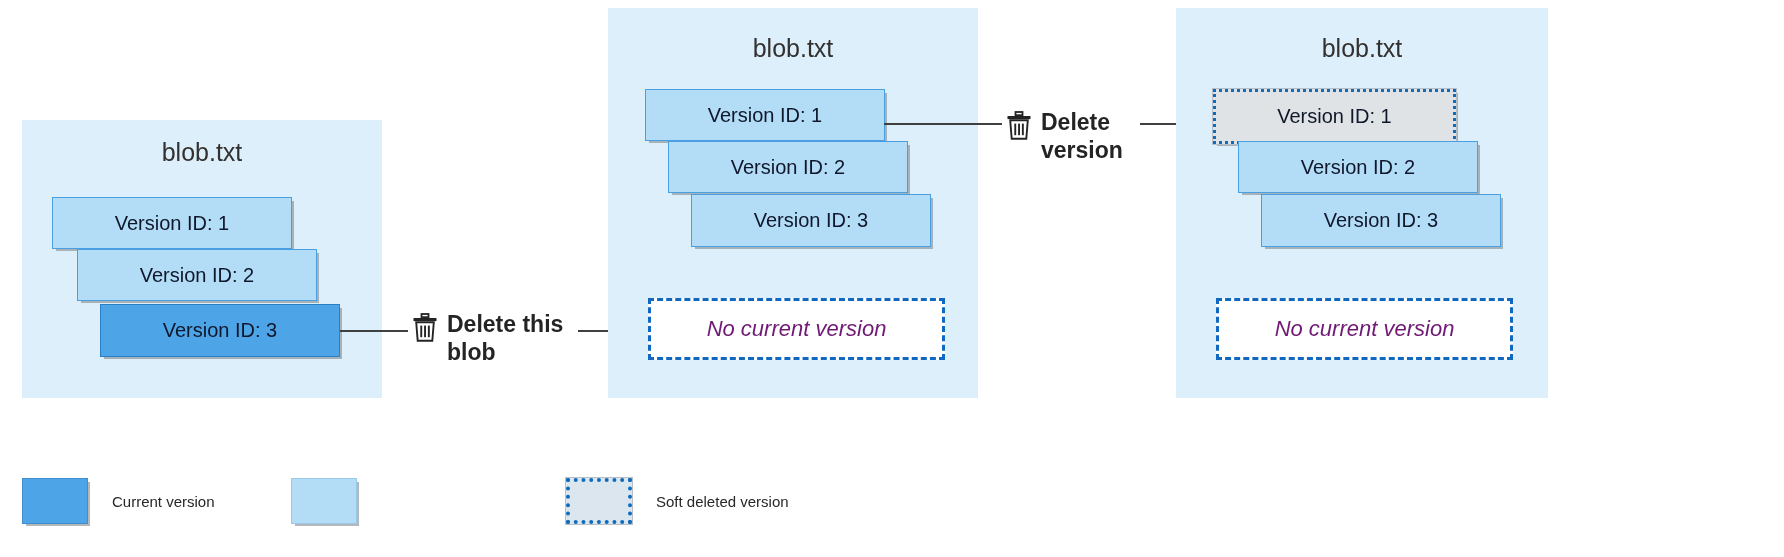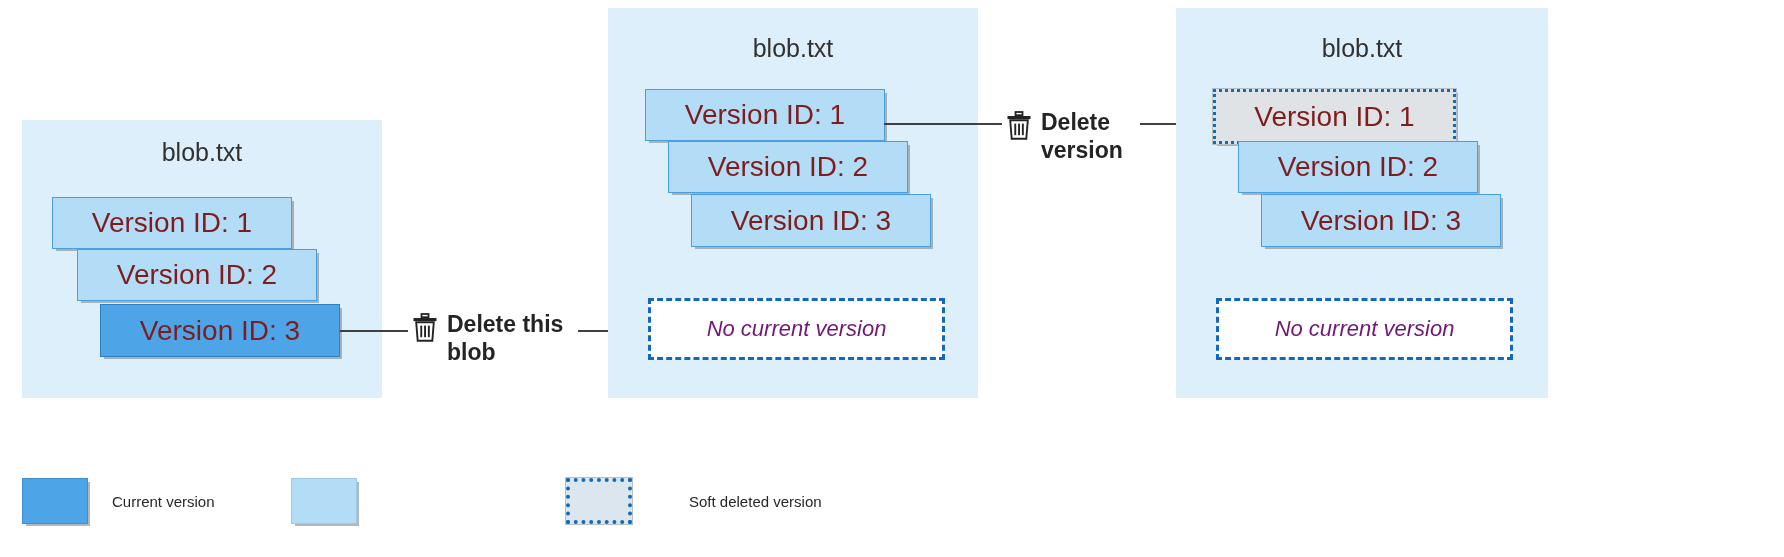--- a/index.html
+++ b/index.html
@@ -9,21 +9,21 @@
     color:#272727;overflow:hidden;position:relative;
   }
   .stage{position:absolute;background:#ddeffa;box-sizing:border-box;}
   .stage-title{
     position:absolute;left:0;right:0;text-align:center;
     font-size:25px;color:#323130;white-space:nowrap;
   }
   .vbox{
     position:absolute;box-sizing:border-box;
     display:flex;align-items:center;justify-content:center;
-    font-size:28px;color:#7f1d1d;white-space:nowrap;
+    font-size:20px;color:#0f172a;white-space:nowrap;
     box-shadow:3px 3px 0 -1px rgba(120,125,130,.55);
     text-align:center;
   }
   .v-prev{background:#b3dcf7;border:1px solid #4a9fe0;}
   .v-curr{background:#4da5e8;border:1px solid #2b7fc4;}
   .v-soft{background:#dfe3e6;border:3px dotted #0f6cbd;outline:1px solid #b9bfc4;}
   .nocur{
     position:absolute;box-sizing:border-box;background:#ffffff;
     border:3px dashed #1068c0;
     display:flex;align-items:center;justify-content:center;
@@ -110,16 +110,16 @@
 <div class="vbox v-prev" style="left:1261px;top:194px;width:240px;height:53px;">Version ID: 3</div>
 <div class="nocur" style="left:1216px;top:298px;width:297px;height:62px;">No current version</div>
 
 <div class="legend" style="left:22px;top:478px;">
   <div class="sw sw-curr"></div>
   <div class="legend-label">Current version</div>
 </div>
 <div class="legend" style="left:291px;top:478px;">
   <div class="sw sw-prev"></div>
 </div>
-<div class="legend" style="left:566px;top:478px;gap:33px;">
+<div class="legend" style="left:566px;top:478px;">
   <div class="sw sw-soft"></div>
   <div class="legend-label">Soft deleted version</div>
 </div>
 
 </body></html>

